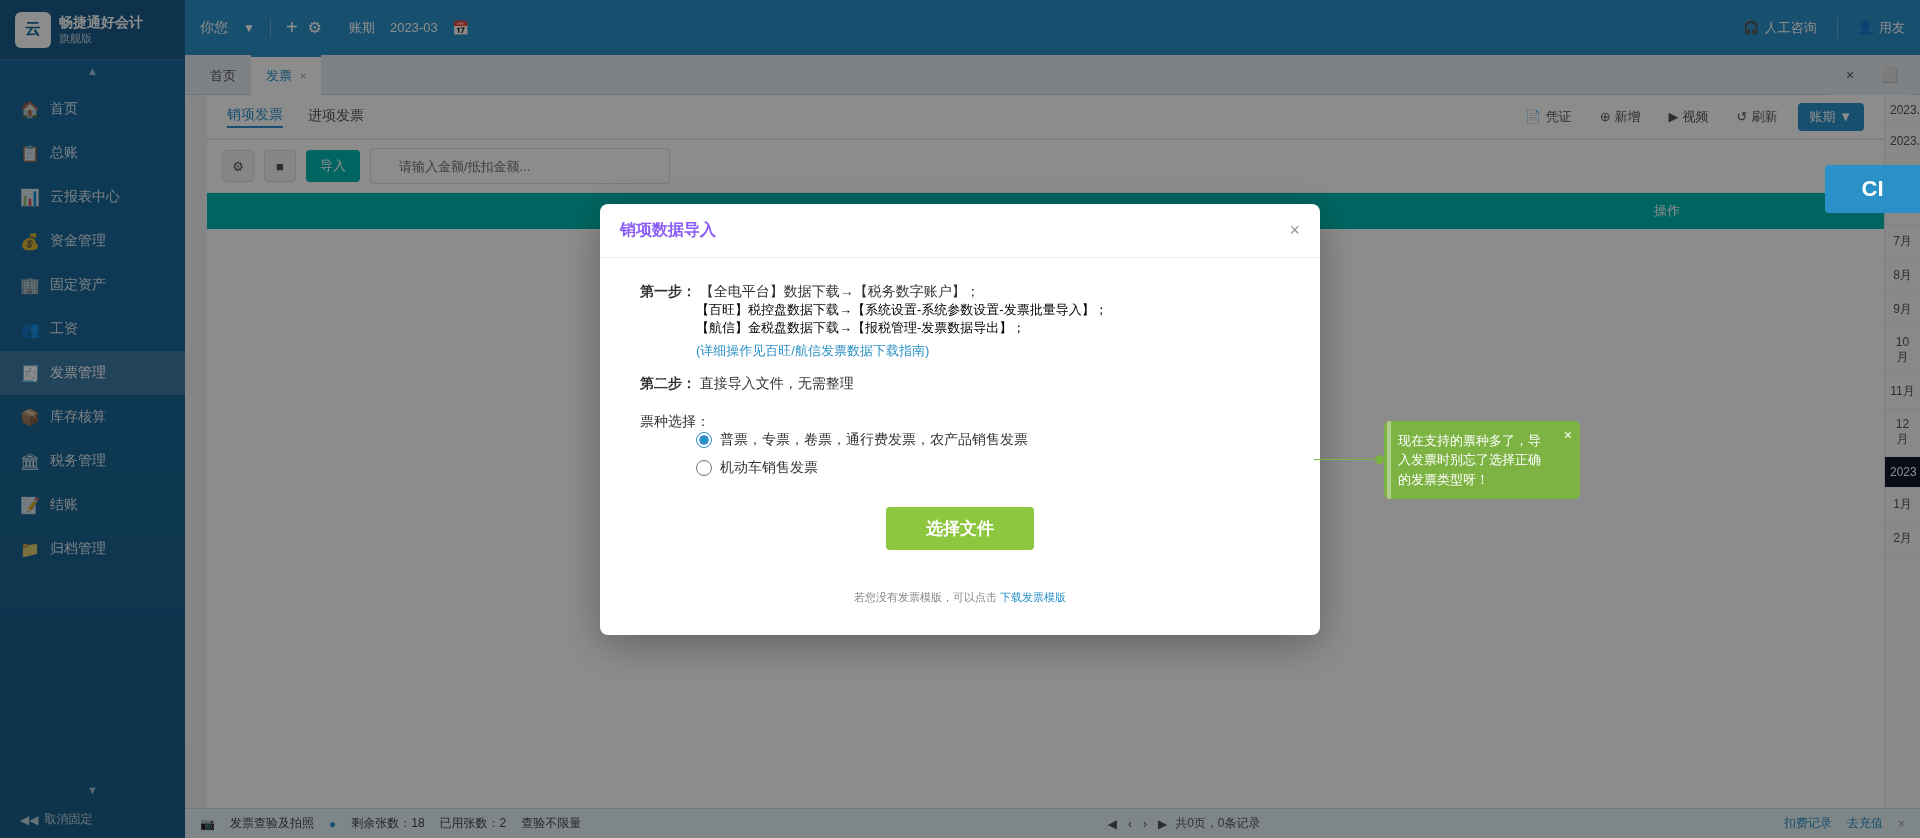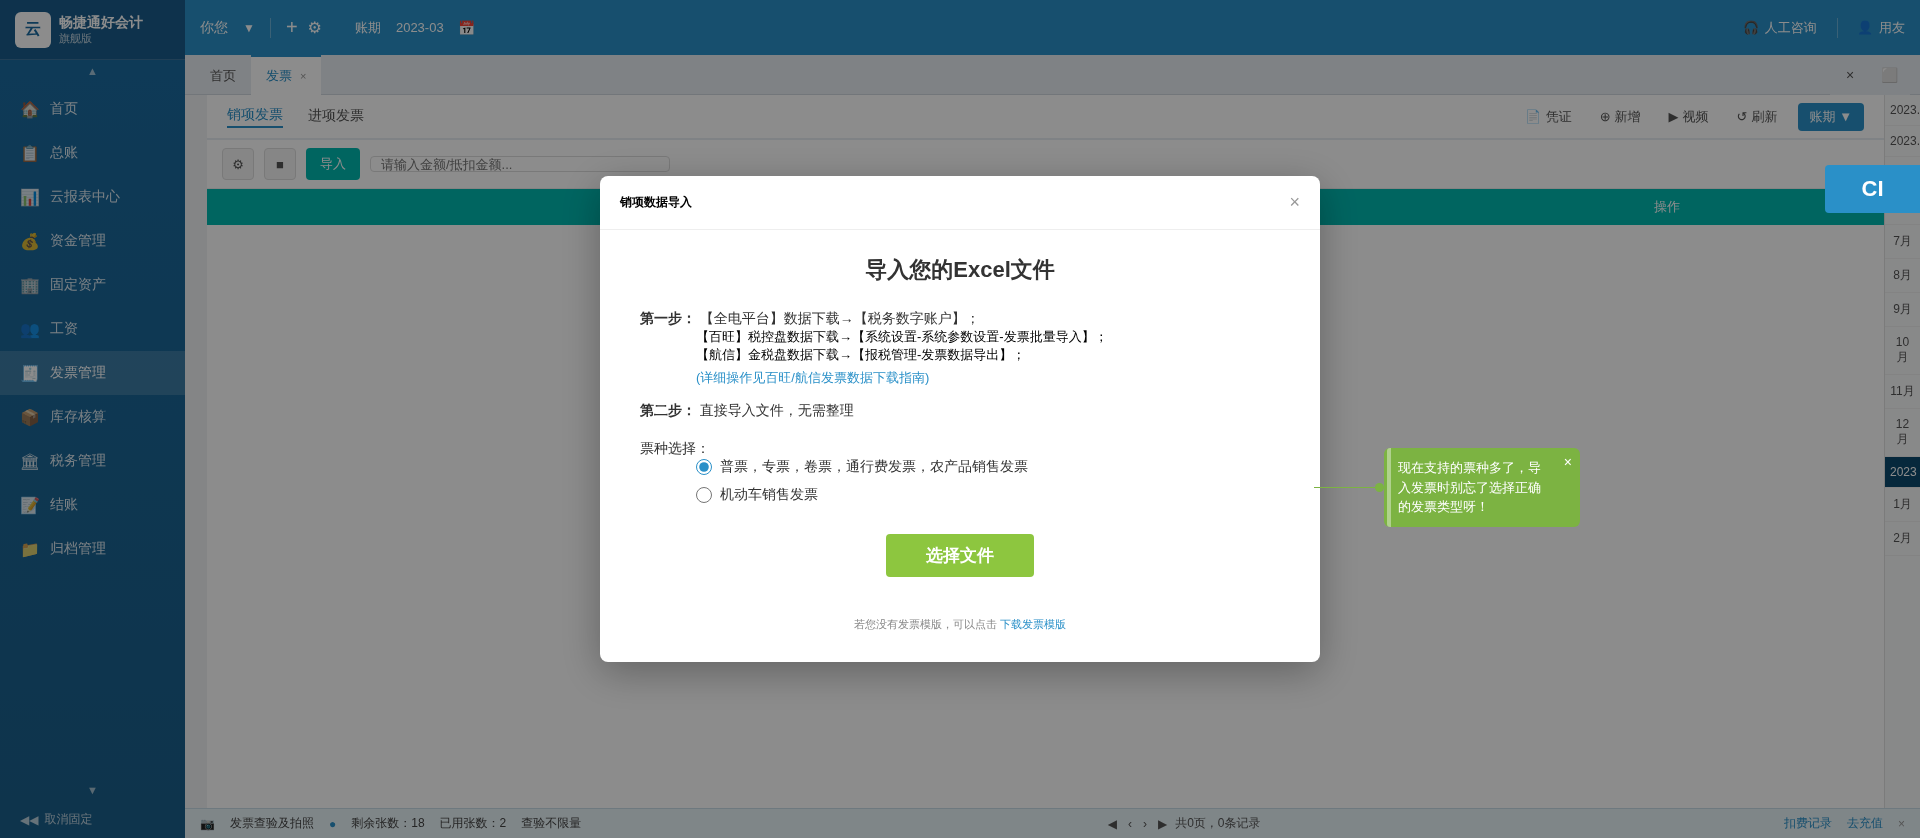--- a/index.html
+++ b/index.html
@@ -37,21 +37,21 @@
     .header {
       position: fixed; left: 185px; top: 0; right: 0; height: 55px;
       background: #2a90c8; display: flex; align-items: center; padding: 0 15px;
       z-index: 9; gap: 10px;
     }
     .header-company { color: white; font-size: 14px; margin-right: 5px; }
     .header-dropdown { color: white; cursor: pointer; font-size: 12px; }
     .header-sep { width: 1px; height: 20px; background: rgba(255,255,255,0.3); margin: 0 5px; }
     .header-add { color: white; font-size: 20px; cursor: pointer; }
     .header-gear { color: white; font-size: 16px; cursor: pointer; }
-    .header-period { color: white; font-size: 13px; margin-left: 23px; }
+    .header-period { color: white; font-size: 13px; margin-left: 17px; }
     .header-period-value { color: white; font-size: 13px; }
     .header-calendar { color: white; font-size: 14px; cursor: pointer; }
     .header-right { margin-left: auto; display: flex; align-items: center; gap: 15px; }
     .header-consult { color: white; font-size: 13px; display: flex; align-items: center; gap: 5px; cursor: pointer; }
     .header-user { color: white; font-size: 13px; display: flex; align-items: center; gap: 5px; cursor: pointer; }
 
     
     .main {
       position: fixed; left: 185px; top: 55px; right: 0; bottom: 0;
       background: #f0f2f5; display: flex; flex-direction: column;
@@ -84,22 +84,22 @@
     }
     .invoice-tab { font-size: 14px; color: #555; cursor: pointer; padding-bottom: 2px; }
     .invoice-tab.active { color: #2a90c8; border-bottom: 2px solid #2a90c8; }
 
     
     .toolbar {
       display: flex; align-items: center; padding: 8px 15px; gap: 10px;
       border-bottom: 1px solid #eee; background: white;
     }
     .toolbar-input {
-      flex: 1; max-width: 300px; height: 16px; border: 1px solid #ddd;
-      border-radius: 4px; padding: 0 10px; font-size: 13px; color: #999;
+      flex: 1; max-width: 300px; height: 36px; border: 1px solid #ddd;
+      border-radius: 4px; padding: 0 28px; font-size: 13px; color: #999;
     }
     .toolbar-btn {
       height: 32px; padding: 0 14px; border: none; border-radius: 4px;
       cursor: pointer; font-size: 13px; display: flex; align-items: center; gap: 5px;
     }
     .btn-teal { background: #00b8b0; color: white; }
     .btn-gear { background: #f5f5f5; border: 1px solid #ddd; color: #555; width: 32px; padding: 0; justify-content: center; }
 
     
     .table-header {
@@ -110,21 +110,21 @@
 
     
     .month-sidebar {
       width: 36px; background: #f8f9fa; border-left: 1px solid #e0e0e0;
       display: flex; flex-direction: column; align-items: center; overflow-y: auto;
     }
     .month-item {
       width: 100%; text-align: center; padding: 8px 5px; font-size: 12px;
       color: #555; cursor: pointer; border-bottom: 1px solid #eee;
     }
-    .month-item.current { background: #0c4a6e; color: white; }
+    .month-item.current { background: #0f172a; color: white; }
     .action-btn {
       display: flex; align-items: center; gap: 4px; font-size: 13px;
       color: #555; cursor: pointer; padding: 4px 8px;
     }
     .action-btn-primary { background: #00b8b0; color: white; border-radius: 4px; padding: 5px 12px; font-size: 13px; cursor: pointer; border: none; }
 
     
     .bottom-bar {
       position: fixed; bottom: 0; left: 185px; right: 0; height: 30px;
       background: #e8f4f8; border-top: 1px solid #c8dde8;
@@ -149,21 +149,21 @@
     
     .modal {
       background: white; border-radius: 8px; width: 720px;
       box-shadow: 0 10px 40px rgba(0,0,0,0.3); position: relative;
       padding-bottom: 30px;
     }
     .modal-header {
       display: flex; align-items: center; justify-content: space-between;
       padding: 16px 20px; border-bottom: 1px solid #eee;
     }
-    .modal-title { font-size: 12px; font-weight: 600; color: #000000; text-align: right; }
+    .modal-title { font-size: 16px; font-weight: 600; color: #8b5cf6; text-align: right; }
     .modal-close { cursor: pointer; font-size: 18px; color: #999; background: none; border: none; }
     .modal-body { padding: 25px 40px; }
     .modal-main-title { text-align: center; font-size: 22px; font-weight: bold; color: #333; margin-bottom: 25px; }
 
     .step-row { margin-bottom: 15px; }
     .step-label { font-size: 14px; color: #333; font-weight: bold; display: inline; }
     .step-content { font-size: 14px; color: #333; display: inline; }
     .step-indent { margin-left: 56px; display: block; }
     .step-link { color: #2a90c8; cursor: pointer; text-decoration: none; font-size: 13px; }
 
@@ -383,21 +383,20 @@
 
 <div class="ci-badge">CI</div>
 
 <div class="overlay">
   <div class="modal">
     <div class="modal-header">
       <span class="modal-title">销项数据导入</span>
       <button class="modal-close">×</button>
     </div>
     <div class="modal-body">
-      <div class="modal-main-title">导入您的Excel文件</div>
 
       <div class="step-row">
         <span class="step-label">第一步：</span>
         <span class="step-content">【全电平台】数据下载→【税务数字账户】；</span>
         <span class="step-indent">【百旺】税控盘数据下载→【系统设置-系统参数设置-发票批量导入】；</span>
         <span class="step-indent">【航信】金税盘数据下载→【报税管理-发票数据导出】；</span>
         <span class="step-indent" style="margin-top:5px;">
           <a class="step-link">(详细操作见百旺/航信发票数据下载指南)</a>
         </span>
       </div>

